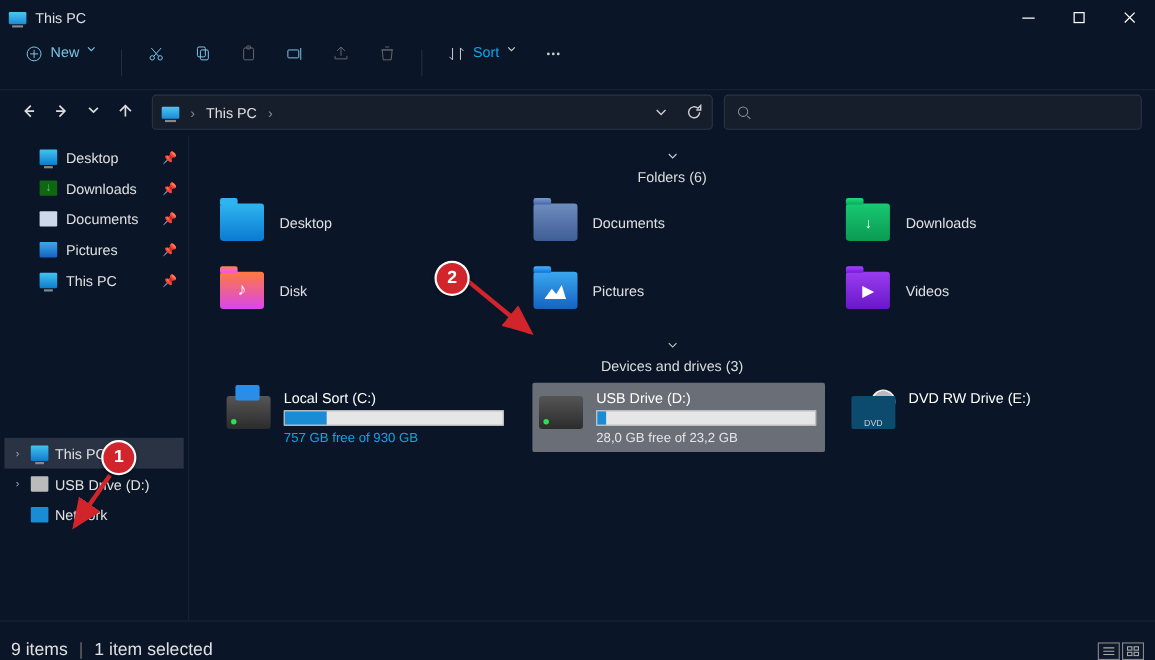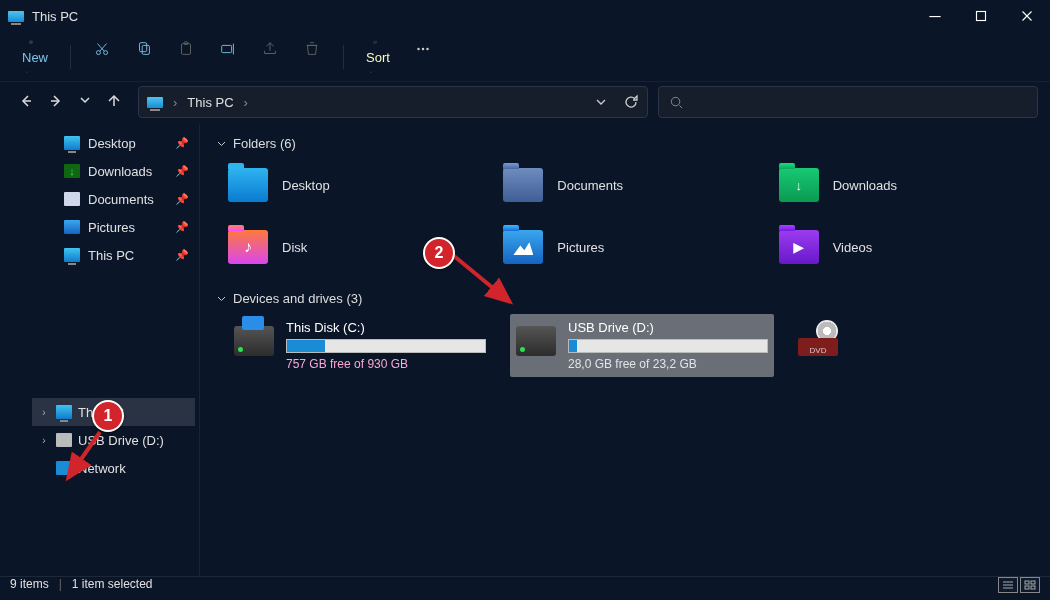--- a/index.html
+++ b/index.html
@@ -9,46 +9,46 @@
   .titlebar { height: 32px; display: flex; align-items: center; justify-content: space-between; padding: 0 0 0 8px; background: #0a1628; }
   .titlebar .left { display:flex; align-items:center; gap:8px; }
   .win-controls { display:flex; }
   .win-btn { width:46px; height:32px; display:flex; align-items:center; justify-content:center; color:#fff; }
   .thispc-icon { width:16px; height:11px; background: linear-gradient(#4dc5ee,#1a8cd6); border-radius:1px; position:relative; }
   .thispc-icon::after { content:""; position:absolute; bottom:-3px; left:3px; width:10px; height:2px; background:#888; }
 
   
   .toolbar { height:50px; display:flex; align-items:center; gap:4px; padding:0 12px; border-bottom:1px solid rgba(255,255,255,.05); }
   .toolbar .sep { width:1px; height:24px; background:rgba(255,255,255,.1); margin:0 8px; }
-  .tbtn { height:34px; padding:0 10px; display:flex; align-items:flex-start; gap:6px; border-radius:4px; color:#7dc4e8;flex-direction:column; }
-  .tbtn.plain { color:#fef9c3; }
+  .tbtn { height:34px; padding:0 10px; display:flex; align-items:flex-start; gap:6px; border-radius:4px; color:#7dc4e8; }
+  .tbtn.plain { color:#0ea5e9; }
   .tbtn.dim { color:#666; }
   .icon-svg { width:18px; height:18px; display:block; }
 
   
   .navrow { height:42px; display:flex; align-items:center; gap:10px; padding:4px 12px 6px 12px; }
   .navbtns { display:flex; gap:14px; padding:0 6px; }
   .navbtn { color:#ddd; }
   .addressbar { flex:1; height:32px; background:#161e2c; border:1px solid #2a3548; border-radius:4px; display:flex; align-items:center; padding:0 8px; gap:10px; }
   .addressbar .right { margin-left:auto; display:flex; gap:16px; align-items:center; color:#ccc; }
   .searchbox { width:380px; height:32px; background:#161e2c; border:1px solid #2a3548; border-radius:4px; display:flex; align-items:center; padding:0 10px; gap:10px; color:#8a8f99; }
   .searchbox input { background:transparent; border:0; outline:0; color:#ccc; font-size:13px; flex:1; }
 
   
-  .main { display:flex; height: calc(600px - 32px - 50px - 42px - 24px); padding-left: 28px; }
+  .main { display:flex; height: calc(600px - 32px - 50px - 42px - 24px); }
   .sidebar { width:172px; border-right:1px solid rgba(255,255,255,.06); padding:6px 4px; position:relative; }
   .quick { display:flex; flex-direction:column; gap:2px; margin-bottom: 130px;}
   .qitem { display:flex; align-items:center; gap:8px; padding:4px 8px 4px 32px; position:relative; height:26px;}
   .qitem .pin { position:absolute; right:6px; color:#9aa; font-size:11px; }
   .treeitem { display:flex; align-items:center; gap:6px; padding:4px 6px; height:28px;}
   .treeitem.selected { background:#2a3344; }
   .tree-chevron { color:#aaa; font-size:10px; width:12px; text-align:center;}
 
   .content { flex:1; padding:8px 16px; position:relative; overflow:hidden; }
-  .section-head { display:flex; align-items:center; gap:6px; font-size:13px; color:#ddd; margin:4px 0 8px 0;}
+  .section-head { display:flex; align-items:center; gap:6px; font-size:13px; color:#ddd; margin:4px 0 8px 0;flex-direction:column;}
   .folders-grid { display:grid; grid-template-columns: repeat(3, 1fr); gap:10px 20px; margin-bottom:18px; padding-left:12px;}
   .folder-item { display:flex; align-items:center; gap:14px; height:52px;}
   .folder-icon { width:40px; height:34px; border-radius:3px; }
   .fi-blue { background:linear-gradient(#2fb4f0,#0a7bd1); position:relative;}
   .fi-blue::before{content:"";position:absolute;top:-5px;left:0;width:16px;height:6px;background:#2fb4f0;border-radius:2px 2px 0 0;}
   .fi-docs { background:linear-gradient(#6f8cbe,#3f5e96);} 
   .fi-green { background:linear-gradient(#18c973,#0a9a52);} 
   .fi-music { background:linear-gradient(#ff7a3c,#d946ef);} 
   .fi-pics  { background:linear-gradient(#3aa7ef,#1563c1);} 
   .fi-vids  { background:linear-gradient(#9b3cf0,#6818c9);} 
@@ -62,31 +62,31 @@
   .drives { display:grid; grid-template-columns: repeat(3, 1fr); gap:10px 18px; padding-left:12px;}
   .drive { display:flex; gap:12px; padding:6px; border-radius:2px;}
   .drive.selected { background:#6a6e76; }
   .drive-icon { width:40px; height:30px; margin-top:6px; }
   .hdd { background:linear-gradient(#555,#2c2c2c); border-radius:3px; position:relative;}
   .hdd::after{content:"";position:absolute;left:4px;bottom:4px;width:5px;height:5px;background:#2be24e;border-radius:50%;}
   .hdd.win::before{content:"";position:absolute;top:-10px;left:8px;width:22px;height:14px;background:
     linear-gradient(#2a8de8,#2a8de8);border-radius:2px;}
   .dvd { position:relative;}
   .dvd .disc{ position:absolute; top:-6px; right:0; width:22px;height:22px;border-radius:50%;background:radial-gradient(circle,#fff 25%,#bbb 26% 60%,#eee 61%); }
-  .dvd .tray{ position:absolute; bottom:0; left:0; width:40px; height:18px; background:#7f1d1d;border-radius:2px; display:flex;align-items:flex-end;justify-content:center;color:#ccc;font-size:8px;padding-bottom:1px;}
+  .dvd .tray{ position:absolute; bottom:0; left:0; width:40px; height:30px; background:#0c4a6e;border-radius:2px; display:flex;align-items:flex-end;justify-content:center;color:#ccc;font-size:8px;padding-bottom:1px;}
   .drive-info { flex:1; }
   .drive-name { color:#fff; margin-bottom:4px;}
   .drive.selected .drive-name{ color:#fff;}
   .bar { height:14px; background:#e6e6e6; width:200px; border:1px solid #bbb; margin-bottom:4px; position:relative;}
   .bar .fill { position:absolute; left:0; top:0; bottom:0; background:#1a8cd6;}
-  .drive-free { font-size:12px; color:#f9a8d4;}
+  .drive-free { font-size:12px; color:#0ea5e9;}
   .drive.selected .drive-free{ color:#e2e4e8;}
 
   
-  .statusbar { position:absolute; bottom:0; left:0; right:0; height:24px; background:#0a1628; display:flex; align-items:flex-start; padding:0 10px; border-top:1px solid rgba(255,255,255,.08); font-size:12px;}
+  .statusbar { position:absolute; bottom:0; left:0; right:0; height:36px; background:#0a1628; display:flex; align-items:flex-end; padding:0 10px; border-top:1px solid rgba(255,255,255,.08); font-size:16px;}
   .statusbar .ssep { margin:0 10px; color:#666;}
   .statusbar .viewbtns { margin-left:auto; display:flex; gap:2px;}
   .vbtn { width:20px;height:16px;border:1px solid #888;display:flex;align-items:center;justify-content:center;background:#0e1a2c;}
 
   
   .anno-badge { position:absolute; width:32px;height:32px;border-radius:50%;background:#d1252b;color:#fff;display:flex;align-items:center;justify-content:center;font-weight:bold;font-size:16px;border:2px solid #fff; box-shadow:0 1px 3px rgba(0,0,0,.5); z-index:50;}
   .arrow { position:absolute; z-index:49;}
 
   .small-icon { width:16px; height:14px; display:inline-block;}
   .si-monitor{background:linear-gradient(#41c3ef,#0f7bce);border-radius:1px;position:relative;}
@@ -315,21 +315,21 @@
     <div class="section-head">
       <svg width="11" height="11" viewBox="0 0 11 11">
           <path d="M2 4l3.5 3.5L9 4" stroke="#ccc" fill="none"></path>
         </svg>
       <span>Devices and drives (3)</span>
     </div>
     <div class="drives">
       <div class="drive">
         <div class="drive-icon hdd win"></div>
         <div class="drive-info">
-          <div class="drive-name">This Disk (C:)</div>
+          <div class="drive-name">Local Sort (C:)</div>
           <div class="bar">
               <div class="fill" style="width:19%"></div>
             </div>
           <div class="drive-free">757 GB free of 930 GB</div>
         </div>
       </div>
       <div class="drive selected">
         <div class="drive-icon hdd"></div>
         <div class="drive-info">
           <div class="drive-name">USB Drive (D:)</div>
@@ -337,20 +337,23 @@
               <div class="fill" style="width:4%"></div>
             </div>
           <div class="drive-free">28,0 GB free of 23,2 GB</div>
         </div>
       </div>
       <div class="drive">
         <div class="drive-icon dvd">
             <div class="disc"></div>
             <div class="tray">DVD</div>
           </div>
+        <div class="drive-info">
+          <div class="drive-name">DVD RW Drive (E:)</div>
+        </div>
       </div>
     </div>
 
     <div class="anno-badge" style="left:223px; top:113px;">2</div>
     <svg class="arrow" style="left:250px; top:128px;" width="70" height="60">
         <defs>
           <marker id="ah2" markerWidth="8" markerHeight="8" refX="6" refY="3" orient="auto">
             <path d="M0 0L7 3L0 6z" fill="#d1252b"></path>
           </marker>
         </defs>

